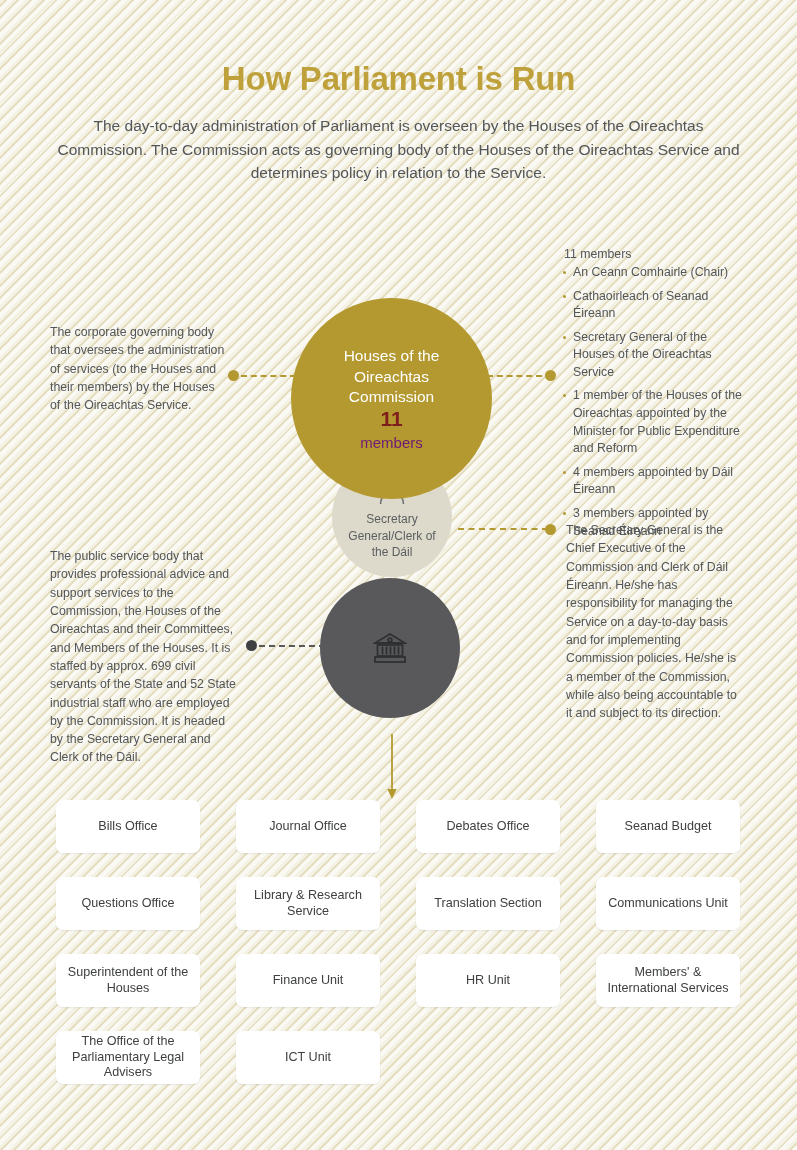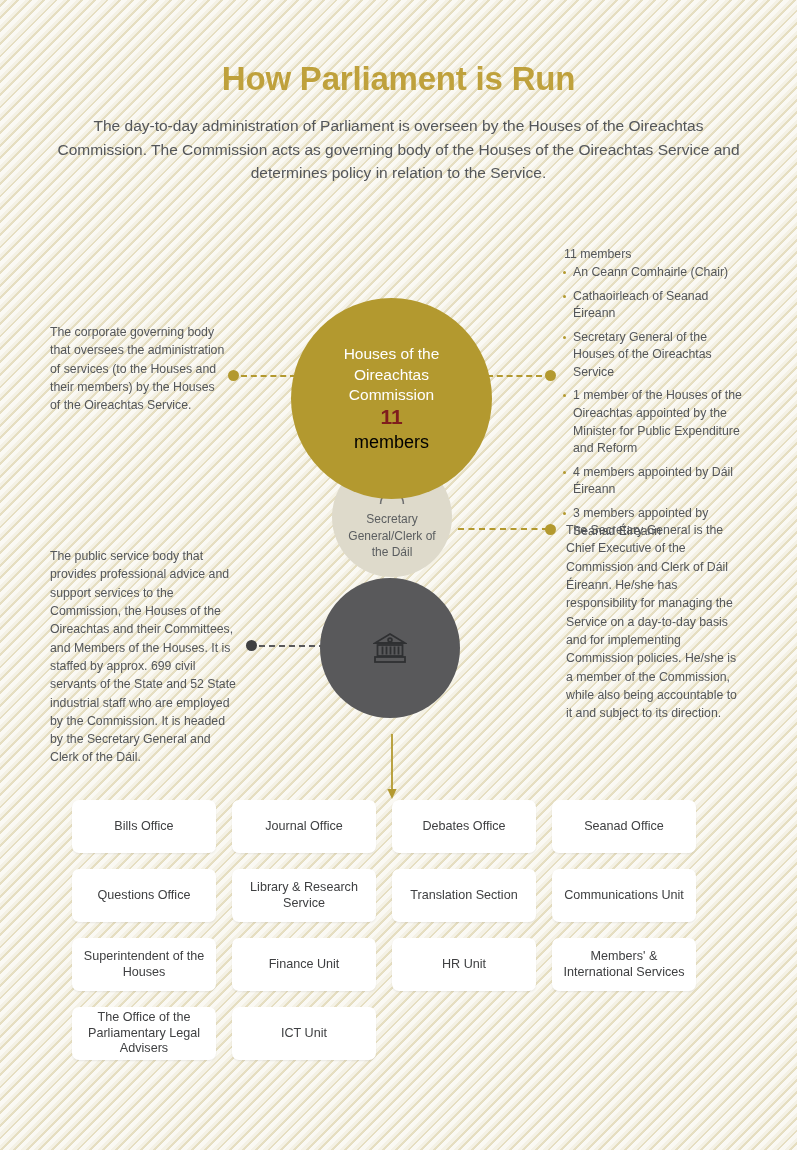--- a/index.html
+++ b/index.html
@@ -63,21 +63,21 @@
     background: #b3992f;
     z-index: 3;
   }
   #commission-title {
     color: #ffffff; font-size: 15.5px; line-height: 1.35; width: 150px;
   }
   #commission-count {
     color: #7f1d1d; font-size: 21px; font-weight: bold; line-height: 1;
   }
   #commission-members-label {
-    color: #000000; font-size: 18px; margin-top: 5px;
+    color: #701a75; font-size: 15px; margin-top: 5px;
   }
 
   #secretary-circle {
     left: 332px; top: 457px;
     width: 120px; height: 120px;
     background: #dedacb;
     z-index: 2;
   }
   #secretary-title {
     color: #5b5e60; font-size: 12px; line-height: 1.38; margin-top: 6px; width: 100px;
@@ -146,27 +146,26 @@
 
   #conn-left-bot-dot  { left: 246px; top: 640px; }
   #conn-left-bot-line { left: 259px; top: 645px; width: 66px; }
 
   
   #flow-arrow { position: absolute; left: 384px; top: 734px; }
 
   
   #office-grid {
     position: absolute;
-    left: 72px; top: 800px;
+    left: 56px; top: 800px;
     width: 686px;
     display: grid;
     grid-template-columns: repeat(4, 144px);
     column-gap: 36px;
     row-gap: 24px;
-    gap: 16px;
   }
   .office-box {
     height: 53px;
     background: #ffffff;
     border-radius: 7px;
     display: flex; align-items: center; justify-content: center;
     text-align: center;
     padding: 4px 8px;
     font-size: 12.6px;
     line-height: 1.24;
@@ -248,21 +247,21 @@
     <svg width="16" height="66" viewBox="0 0 16 66" fill="none">
       <line x1="8" y1="0" x2="8" y2="58" stroke="#b3992f" stroke-width="1.8"></line>
       <path d="M8 65 L3.4 55 L12.6 55 Z" fill="#b3992f"></path>
     </svg>
   </span>
 
   <div id="office-grid">
     <div class="office-box">Bills Office</div>
     <div class="office-box">Journal Office</div>
     <div class="office-box">Debates Office</div>
-    <div class="office-box">Seanad Office</div>
+    <div class="office-box">Seanad Budget</div>
     <div class="office-box">Questions Office</div>
     <div class="office-box">Library &amp; Research Service</div>
     <div class="office-box">Translation Section</div>
     <div class="office-box">Communications Unit</div>
     <div class="office-box">Superintendent of the Houses</div>
     <div class="office-box">Finance Unit</div>
     <div class="office-box">HR Unit</div>
     <div class="office-box">Members' &amp; International Services</div>
     <div class="office-box">The Office of the Parliamentary Legal Advisers</div>
     <div class="office-box">ICT Unit</div>

